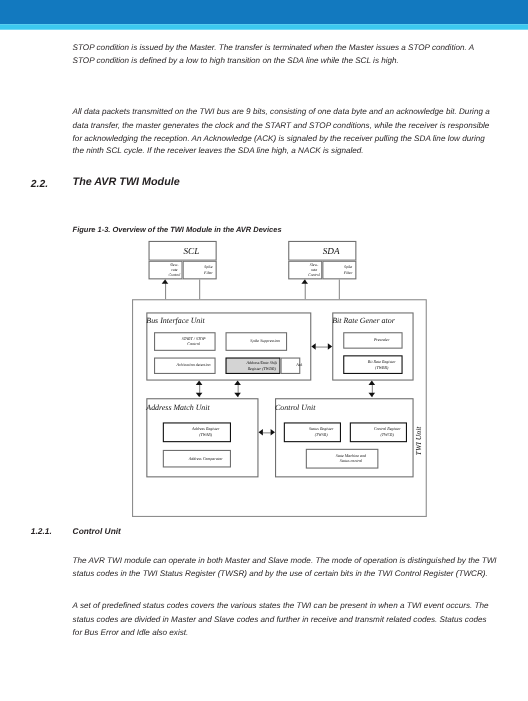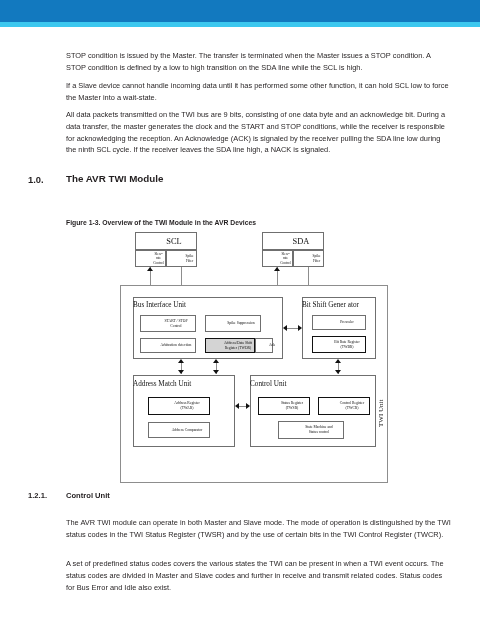--- a/index.html
+++ b/index.html
@@ -28,23 +28,24 @@
     position: absolute;
     top: 22px; left: 0;
     width: 480px;
     height: 5px;
     background: #3cc8ef;
   }
 
   
   .page {
     position: absolute;
-    top: 29px; left: 0;
+    top: 16px; left: 0;
     width: 421px;
     height: 558px;
+    font-style: italic;
   }
 
   .body-text {
     position: absolute;
     left: 66px;
     width: 386px;
     font-size: 7.4px;
     line-height: 11.6px;
     text-align: left;
     color: #231f20;
@@ -191,24 +192,23 @@
 </style>
 </head>
 <body>
 
 <div class="header-band-dark"></div>
 <div class="header-band-light"></div>
 
 <div class="page">
 
   <p class="body-text" style="top:14px;">STOP condition is issued by the Master. The transfer is terminated when the Master issues a STOP condition. A STOP condition is defined by a low to high transition on the SDA line while the SCL is high.</p>
-  <p class="body-text" style="top:44px;">If a Slave device cannot handle incoming data until it has performed some other function, it can hold SCL low to force the Master into a wait-state.</p>
   <p class="body-text" style="top:73px;">All data packets transmitted on the TWI bus are 9 bits, consisting of one data byte and an acknowledge bit. During a data transfer, the master generates the clock and the START and STOP conditions, while the receiver is responsible for acknowledging the reception. An Acknowledge (ACK) is signaled by the receiver pulling the SDA line low during the ninth SCL cycle. If the receiver leaves the SDA line high, a NACK is signaled.</p>
 
-  <div class="h2-num" style="top:145px;">1.0.</div>
+  <div class="h2-num" style="top:145px;">2.2.</div>
   <div class="h2-title" style="top:144px;">The AVR TWI Module</div>
 
 
   <div class="fig-caption" style="top:190px;">Figure 1-3.  Overview of the TWI Module in the AVR Devices</div>
 
   <div class="figure">
 
     <div class="fbox pin-label" style="left:135px; top:5px; width:62px; height:18px;">SCL</div>
     <div class="fbox sub-label" style="left:135px; top:23px; width:31px; height:17px; white-space:pre-line;">Slew-rate
 Control</div>
@@ -240,21 +240,21 @@
 
     <div class="fbox reg-label" style="left:140px; top:88px; width:56px; height:17px; white-space:pre-line;">START / STOP
 Control</div>
     <div class="fbox reg-label" style="left:205px; top:88px; width:56px; height:17px;">Spike Suppression</div>
     <div class="fbox reg-label" style="left:140px; top:111px; width:56px; height:15px;">Arbitration detection</div>
     <div class="fbox thick gray reg-label" style="left:205px; top:111px; width:50px; height:15px; white-space:pre-line;">Address/Data Shift
 Register (TWDR)</div>
     <div class="fbox reg-label" style="left:255px; top:111px; width:16px; height:15px;">Ack</div>
 
     <div class="fbox" style="left:302px; top:70px; width:74px; height:62px;"></div>
-    <div class="unit-title" style="left:302px; top:74px; width:74px;">Bit Shift Gener  ator</div>
+    <div class="unit-title" style="left:302px; top:74px; width:74px;">Bit Rate Gener  ator</div>
     <div class="fbox reg-label" style="left:312px; top:88px; width:54px; height:15px;">Prescaler</div>
     <div class="fbox thick reg-label" style="left:312px; top:109px; width:54px; height:17px; white-space:pre-line;">Bit Rate Register
 (TWBR)</div>
 
     <div class="hline" style="left:287px; top:101px; width:11px;"></div>
     <div class="arrow-left" style="left:283px; top:98px;"></div>
     <div class="arrow-right" style="left:298px; top:98px;"></div>
 
     <div class="fbox" style="left:133px; top:148px; width:102px; height:72px;"></div>
     <div class="unit-title" style="left:133px; top:153px; width:102px;">Address Match Unit</div>

